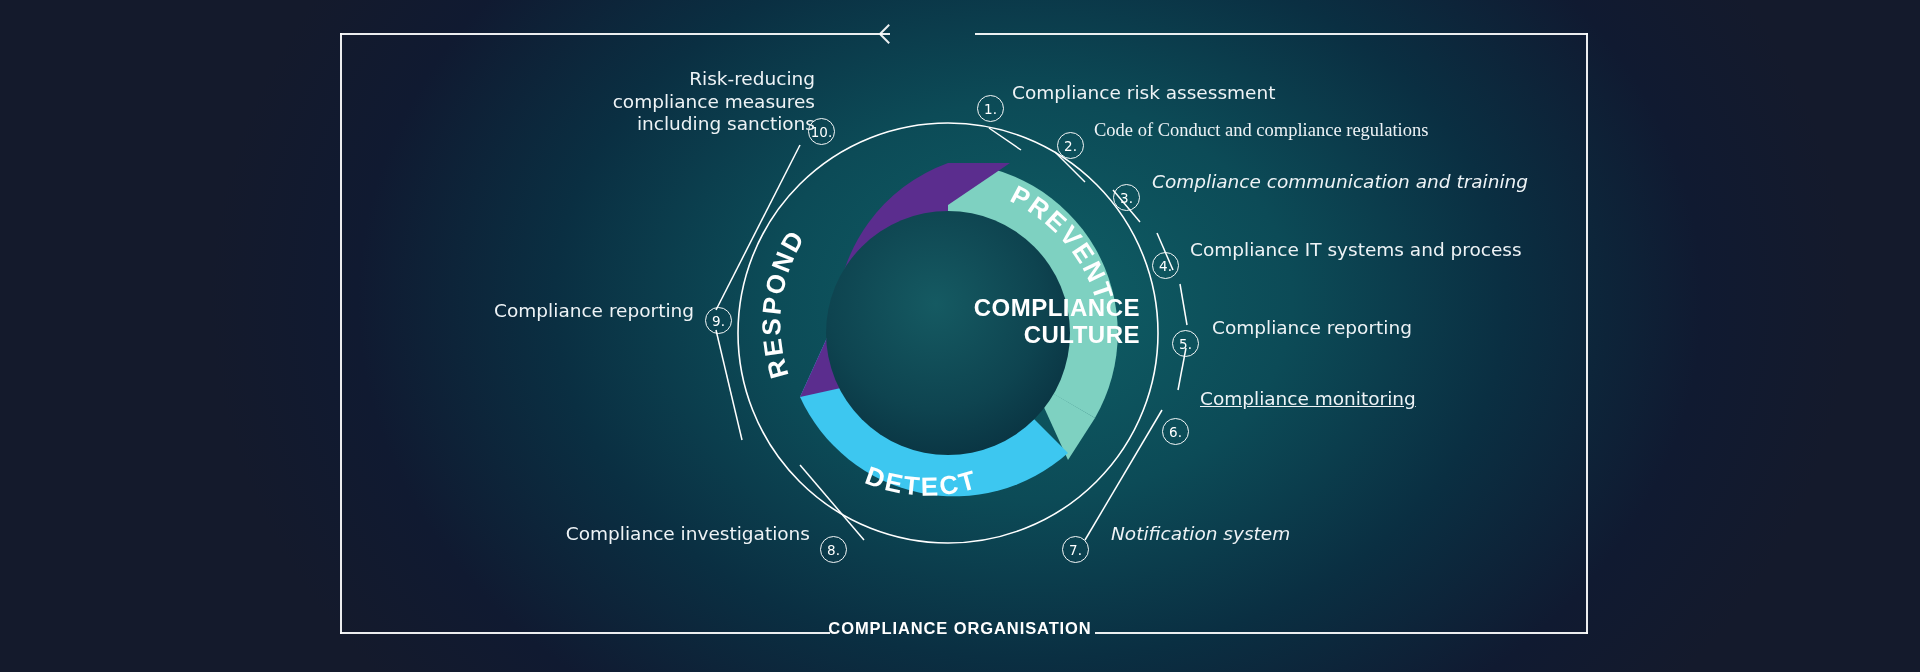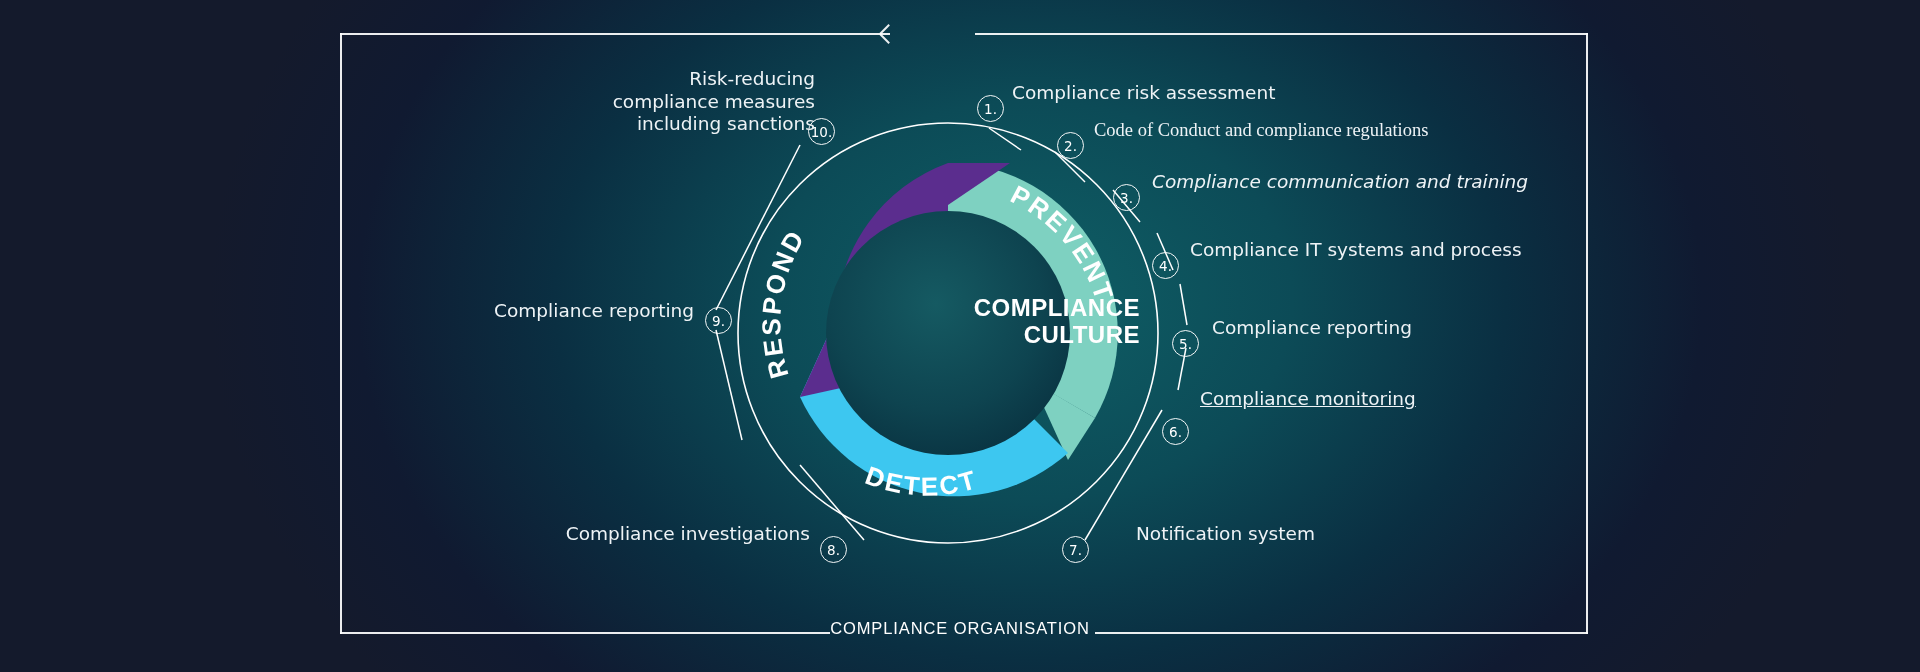--- a/index.html
+++ b/index.html
@@ -31,21 +31,21 @@
   .arrow-head:before,.arrow-head:after{
     content:"";position:absolute;left:0;top:8px;width:13px;height:2px;
     background:rgba(255,255,255,.92);transform-origin:0 50%;
   }
   .arrow-head:before{transform:rotate(-45deg);}
   .arrow-head:after{transform:rotate(45deg);}
 
   .bottom-title{
     position:absolute;left:0;top:619px;width:1920px;text-align:center;
     font-family:"Liberation Sans", sans-serif;
-    font-weight:400;font-size:16.5px;letter-spacing:.9px;color:#ffffff;
+    font-weight:700;font-size:16.5px;letter-spacing:.9px;color:#ffffff;
   }
 
   
   #wheel{position:absolute;left:0;top:0;width:1920px;height:672px;}
 
   .ctr-title{
     position:absolute;left:760px;top:295px;width:380px;text-align:right;
     font-family:Liberation Sans, sans-serif;
     font-weight:700;color:#ffffff;font-size:24px;line-height:1.12;
     letter-spacing:.5px;
@@ -159,20 +159,20 @@
   <div class="num" style="left:820px;  top:536px;">8.</div>
   <div class="num" style="left:705px;  top:307px;">9.</div>
   <div class="num" style="left:808px;  top:118px;">10.</div>
 
   <div class="lbl l" style="left:1012px; top:82px;">Compliance risk assessment</div>
   <div class="lbl l" style="left:1094px; top:119px;font-family:Liberation Serif, serif;">Code of Conduct and compliance regulations</div>
   <div class="lbl l" style="left:1152px; top:171px;font-style:italic;">Compliance communication and training</div>
   <div class="lbl l" style="left:1190px; top:239px;">Compliance IT systems and process</div>
   <div class="lbl l" style="left:1212px; top:317px;">Compliance reporting</div>
   <div class="lbl l" style="left:1200px; top:388px;text-decoration:underline;">Compliance monitoring</div>
-  <div class="lbl l" style="left:1136px; top:523px;">Notification system</div>
+  <div class="lbl l" style="left:1111px; top:523px;font-style:italic;">Notification system</div>
   <div class="lbl r" style="left:400px;  top:523px; width:410px;">Compliance investigations</div>
   <div class="lbl r" style="left:320px;  top:280px; width:374px;margin-top:20px;">Compliance reporting</div>
   <div class="lbl r" style="left:420px;  top:68px;  width:395px;">Risk-reducing
 compliance measures
 including sanctions</div>
 
 </div>
 
 </body></html>

